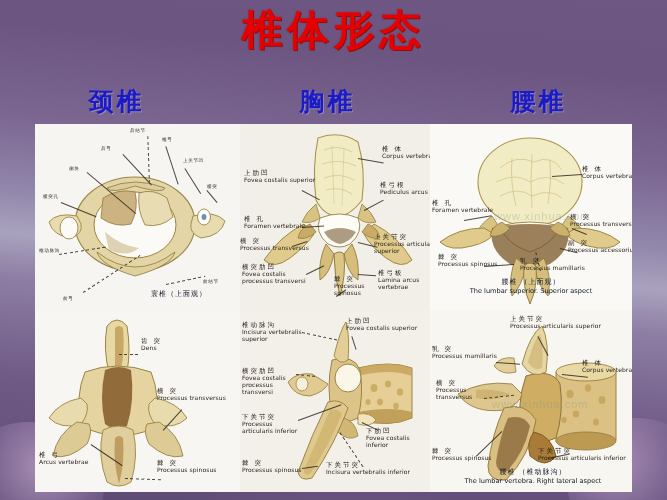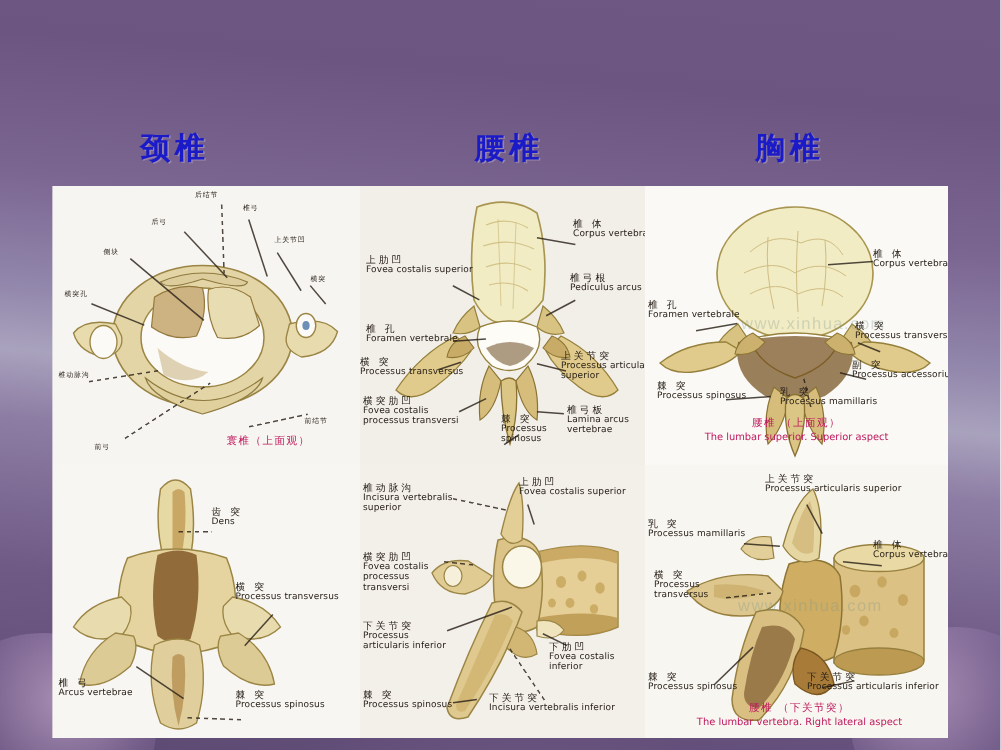--- a/index.html
+++ b/index.html
@@ -82,21 +82,21 @@
     top: 85px;
     left: 35px;
     width: 597px;
     height: 36px;
     display: flex;
   }
   .col-head {
     flex: 1 1 0;
     text-align: center;
     font-family: "DejaVu Sans", "Liberation Sans", sans-serif;
-    font-size: 20px;
+    font-size: 25px;
     font-weight: bold;
     letter-spacing: 3px;
     color: #1a1ac8;
     text-shadow: 1px 1px 0 rgba(255,255,255,0.25);
     white-space: nowrap;
   }
   .col-head.c1 { transform: translateX(-18px); }
   .col-head.c2 { transform: translateX(-6px); }
   .col-head.c3 { transform: translateX(6px); }
 
@@ -149,21 +149,21 @@
     font-size: 6px;
     font-style: normal;
     letter-spacing: 0.1px;
   }
   .lbl.tiny .cn { font-size: 4.6px; letter-spacing: 0.6px; }
   .lbl.wrap { white-space: normal; width: 74px; }
 
   .caption {
     position: absolute;
     font-family: "DejaVu Sans", "Liberation Sans", sans-serif;
-    color: #be185d;
+    color: #0f172a;
     text-align: center;
     line-height: 1.25;
     white-space: nowrap;
   }
   .caption .cn { display: block; font-size: 7px; letter-spacing: 1px; }
   .caption .la { display: block; font-size: 6.6px; }
 
   
   .ld {
     position: absolute;
@@ -189,25 +189,26 @@
   }
 </style>
 </head>
 <body>
 
 <div id="slide">
 
   <div class="corner-glow left"></div>
   <div class="corner-glow right"></div>
 
+  <div id="title">椎体形态</div>
 
   <div id="col-heads">
     <div class="col-head c1">颈椎</div>
+    <div class="col-head c2">胸椎</div>
     <div class="col-head c3">腰椎</div>
-    <div class="col-head c2">胸椎</div>
   </div>
 
   <div id="board">
 
     <div class="panel p1">
       <div class="stage">
         <svg viewBox="0 0 205 186" width="205" height="186">
 
           <ellipse cx="100" cy="100" rx="60" ry="47" fill="#e3d5a6" stroke="#9b8545" stroke-width="1.1"></ellipse>
           <ellipse cx="100" cy="101" rx="41" ry="33" fill="#fbfaf6" stroke="#9b8545" stroke-width="1"></ellipse>
@@ -607,19 +608,19 @@
       <div class="lbl" style="left:2px; top:138px;">
         <span class="cn">棘 突</span>
         <span class="la">Processus spinosus</span>
       </div>
       <div class="lbl" style="left:108px; top:138px;">
         <span class="cn">下关节突</span>
         <span class="la">Processus articularis inferior</span>
       </div>
 
       <div class="caption" style="left:26px; top:158px; width:154px;">
-        <span class="cn">腰椎 （下关节突）</span>
+        <span class="cn">腰椎 （椎动脉沟）</span>
         <span class="la">The lumbar vertebra. Right lateral aspect</span>
       </div>
     </div>
 
   </div>
 </div>
 
 </body></html>

